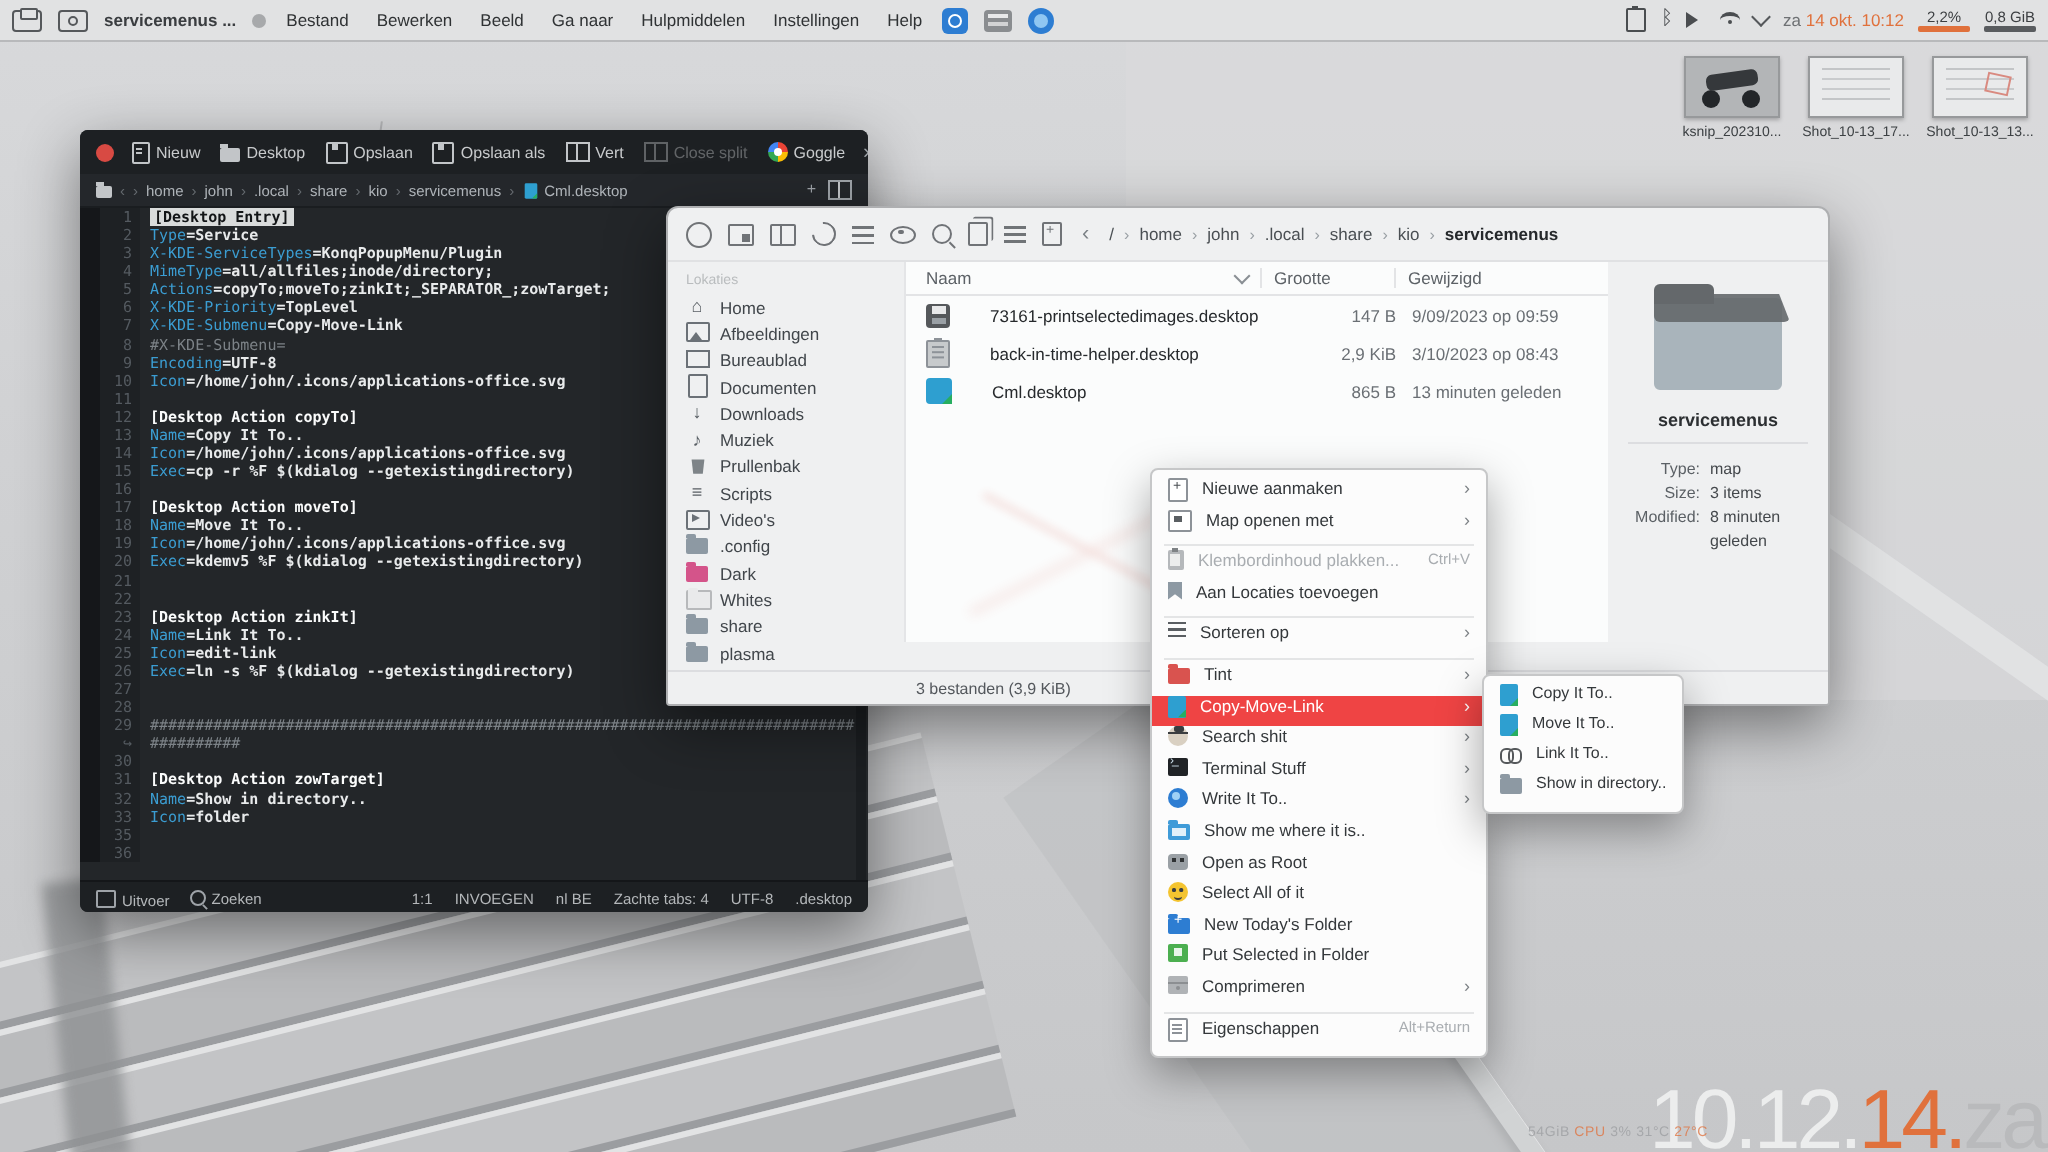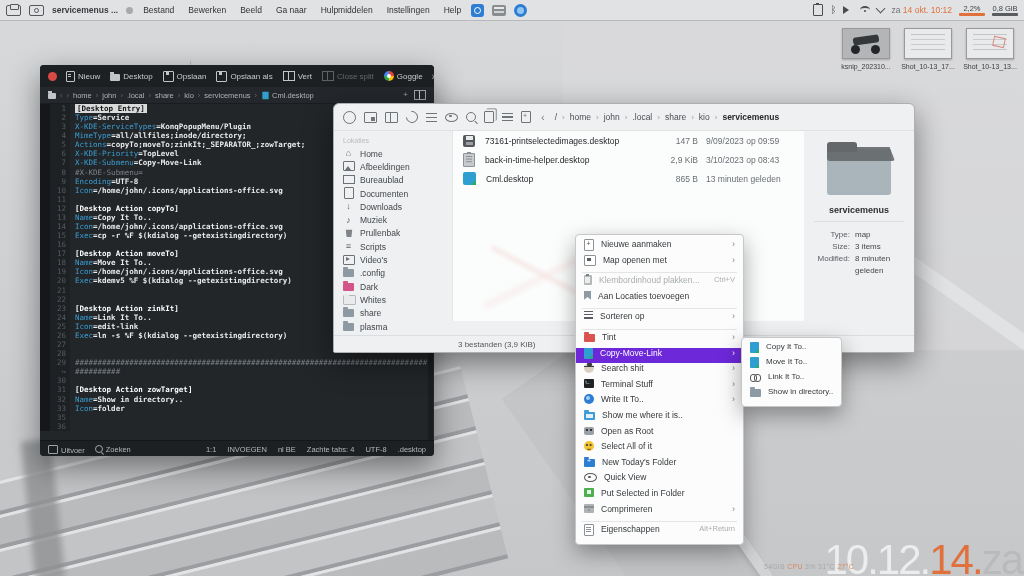--- a/index.html
+++ b/index.html
@@ -119,21 +119,21 @@
   .do-view{flex:1;background:rgba(252,253,253,.92);border-left:1px solid #e4e5e7;position:relative;overflow:hidden}
   .graffiti,.graffiti::after{content:"";position:absolute;width:150px;height:3px;background:#d04a3a;opacity:.16;filter:blur(2px)}
   .graffiti{left:30px;top:150px;transform:rotate(28deg)}
   .graffiti::after{left:-10px;top:-6px;transform:rotate(-55deg);opacity:.9}
   .vhead{display:flex;height:16px;align-items:center;font-size:8.5px;color:#5c6166;border-bottom:1px solid #e3e4e6}
   .vhead .h-name{flex:1;padding-left:10px;display:flex;align-items:center;gap:4px}
   .vhead .h-size{width:60px;border-left:1px solid #e3e4e6;padding-left:6px}
   .vhead .h-mod{width:100px;border-left:1px solid #e3e4e6;padding-left:6px}
   .hcaret{width:5px;height:5px;border-right:1.2px solid #8a8f94;border-bottom:1.2px solid #8a8f94;transform:rotate(45deg);margin-left:auto;margin-right:6px;margin-top:-2px}
   .frow{display:flex;align-items:center;height:19px;color:#26292c}
-  .frow .f-name{flex:1;padding-left:10px;display:flex;align-items:center;gap:10px}
+  .frow .f-name{flex:1;padding-left:10px;display:flex;align-items:center;gap:20px}
   .frow .f-size{width:56px;text-align:right;color:#6a6f74;padding-right:8px}
   .frow .f-mod{width:98px;color:#6a6f74}
   .do-info{width:110px;flex:none;padding-top:12px;text-align:center;font-size:8px;color:#44484c}
   .bigfolder{width:64px;height:46px;background:#a9b4bb;border-radius:3px;margin:6px auto 10px;position:relative}
   .bigfolder::before{content:"";position:absolute;left:0;top:-7px;width:30px;height:10px;background:#64686b;border-radius:3px 3px 0 0}
   .bigfolder::after{content:"";position:absolute;left:0;top:-2px;right:-4px;height:14px;background:#64686b;border-radius:3px;clip-path:polygon(0 0,92% 0,100% 100%,0 100%);opacity:.9}
   .info-title{font-weight:bold;font-size:9px;color:#2c2f32;margin:4px 0 6px}
   .info-hr{height:1px;background:#dcdde0;margin:0 10px 7px}
   .inforow{display:flex;gap:5px;line-height:1.5}
   .inforow .l{width:46px;text-align:right;color:#5b6065;flex:none}
@@ -202,21 +202,21 @@
   
   .cmenu{position:absolute;background:#fcfcfc;border:1px solid #c6c7c8;border-radius:4px;
          box-shadow:0 8px 22px rgba(0,0,0,.35);padding:4px 0;z-index:40;font-size:8.5px}
   #ctx{left:575px;top:234px;width:167px}
   #subm{left:741px;top:337px;width:99px;z-index:50;font-size:8px}
   .mitem{display:flex;gap:7px;height:15.6px;padding:0 8px;color:#34383b;white-space:nowrap}
   #subm .mitem{height:15px}
   .mitem .lbl{flex:1;overflow:hidden}
   .mitem .sc{color:#a9adb1;font-size:7.5px}
   .mitem .arr{color:#7c8185;font-size:9px}
-  .mitem.hl{background:#6d28d9;color:#fff}
+  .mitem.hl{background:#ef4444;color:#fff}
   .mitem.hl .arr{color:#fff}
   .mitem.dim{color:#a9adb1}
   .msep{height:1px;background:#e4e5e6;margin:2px 6px}
   
   .dicons{position:absolute;top:28px;right:6px;display:flex;gap:6px;z-index:5}
   .dicon{width:56px;text-align:center;font-size:7px;color:#3c4043}
   .thumb{width:46px;height:29px;margin:0 auto 4px;border:1px solid #97999b;background:#e9eaeb;position:relative;box-shadow:0 1px 2px rgba(0,0,0,.25)}
   .thumb.moto{background:#b3b5b7}
   .thumb.moto::before{content:"";position:absolute;left:8px;bottom:4px;width:9px;height:9px;border-radius:50%;background:#232629;box-shadow:20px 0 0 #232629}
   .thumb.moto::after{content:"";position:absolute;left:10px;top:7px;width:26px;height:8px;background:#35383b;border-radius:3px;transform:rotate(-8deg)}
@@ -510,20 +510,28 @@
             <span>share</span>
           </div>
           <div class="place">
             <span class="pg"><span class="ic ic-folder"></span></span>
             <span>plasma</span>
           </div>
         </div>
     </div>
     <div class="do-view">
       <div class="graffiti"></div>
+      <div class="vhead">
+        <span class="h-name">
+            <span>Naam</span>
+            <span class="hcaret"></span>
+          </span>
+        <span class="h-size">Grootte</span>
+        <span class="h-mod">Gewijzigd</span>
+      </div>
       <div id="files">
           <div class="frow">
             <span class="f-name">
               <span class="ic ic-print"></span>
               <span>73161-printselectedimages.desktop</span>
             </span>
             <span class="f-size">147 B</span>
             <span class="f-mod">9/09/2023 op 09:59</span>
           </div>
           <div class="frow">
@@ -632,24 +640,20 @@
     </div>
     <div class="mitem">
       <span class="ic ic-smiley"></span>
       <span class="lbl">Select All of it</span>
     </div>
     <div class="mitem">
       <span class="ic ic-folder-new"></span>
       <span class="lbl">New Today's Folder</span>
     </div>
     <div class="mitem">
-      <span class="ic ic-eye"></span>
-      <span class="lbl">Quick View</span>
-    </div>
-    <div class="mitem">
       <span class="ic ic-put-folder"></span>
       <span class="lbl">Put Selected in Folder</span>
     </div>
     <div class="mitem">
       <span class="ic ic-archive"></span>
       <span class="lbl">Comprimeren</span>
       <span class="arr">›</span>
     </div>
     <div class="msep"></div>
     <div class="mitem">

